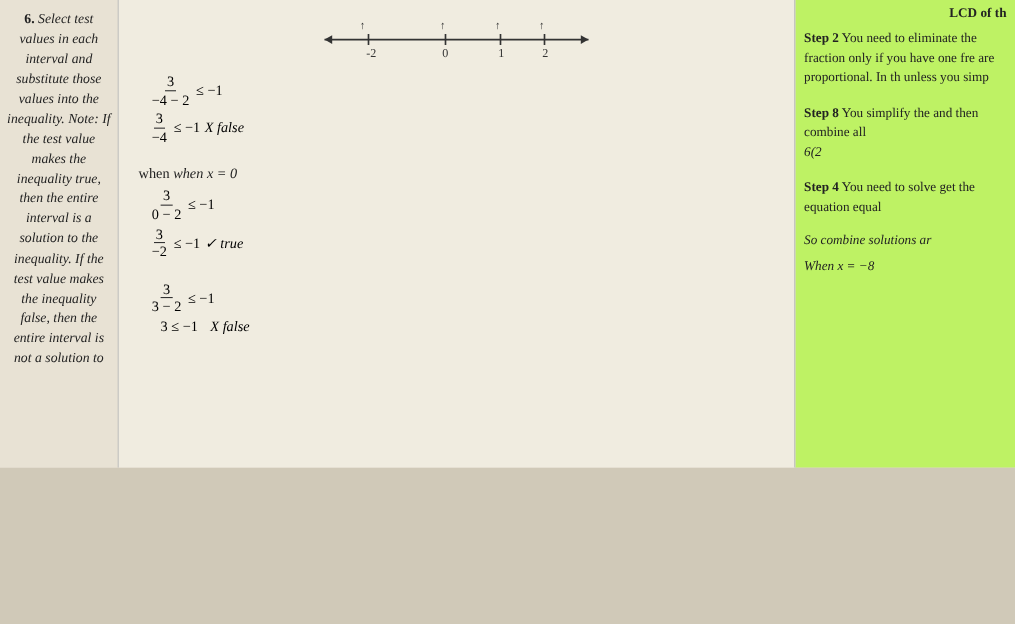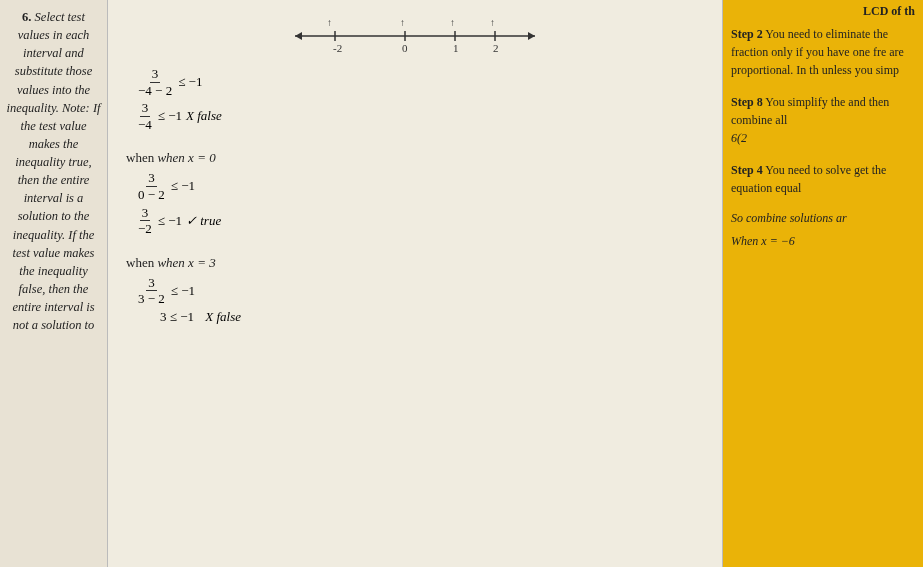--- a/index.html
+++ b/index.html
@@ -8,21 +8,21 @@
       height: 567px;
       background: #d0c9b8;
       font-family: Georgia, 'Times New Roman', serif;
       overflow: hidden;
       display: flex;
     }
 
     .page-container {
       display: flex;
       width: 923px;
-      height: 567px;
+      height: 425px;
       background: #e8e2d4;
     }
 
     
     .left-col {
       width: 108px;
       min-width: 108px;
       background: #e8e2d4;
       border-right: 1px solid #bbb;
       padding: 8px 6px;
@@ -98,21 +98,21 @@
     }
 
     .frac .num { border-bottom: 1px solid #333; padding: 0 2px; line-height: 1.2; }
     .frac .den { padding: 0 2px; line-height: 1.2; }
     .italic-label { font-style: italic; font-size: 13px; }
 
     
     .right-col {
       width: 200px;
       min-width: 200px;
-      background: #eab308;
+      background: #bef264;
       padding: 4px 8px;
       font-size: 12px;
       color: #222;
       overflow: hidden;
     }
 
     .right-step {
       margin-bottom: 14px;
       line-height: 1.5;
     }
@@ -221,32 +221,29 @@
             <span class="num">3</span>
             <span class="den">−2</span>
           </div>
           <span>≤ −1</span>
           <span class="italic-label">✓ <em>true</em></span>
         </div>
       </div>
     </div>
 
     <div class="math-block">
-      <div class="math-when">
-        when <span>when x = 3</span>
-      </div>
       <div class="fraction-line">
         <div class="frac-row">
           <div class="frac">
             <span class="num">3</span>
             <span class="den">3 − 2</span>
           </div>
           <span>≤ −1</span>
         </div>
-        <div class="frac-row" style="margin-left:24px;">
+        <div class="frac-row" style="margin-left:10px;">
           <span>3 ≤ −1</span>
           &nbsp;
           <span class="italic-label">X false</span>
         </div>
       </div>
     </div>
 
   </div>
 
   <div class="right-col">
@@ -266,17 +263,17 @@
 
     <div class="right-step">
       <span class="step-label">Step 4</span>
       <span>You need to solve get the equation equal</span>
     </div>
 
     <div class="so-possible">So combine solutions ar</div>
 
 
     <div class="when-expr">
-      <em>When x = −6</em>
+      <em>When x = −8</em>
     </div>
   </div>
 
 </div>
 
 </body></html>

